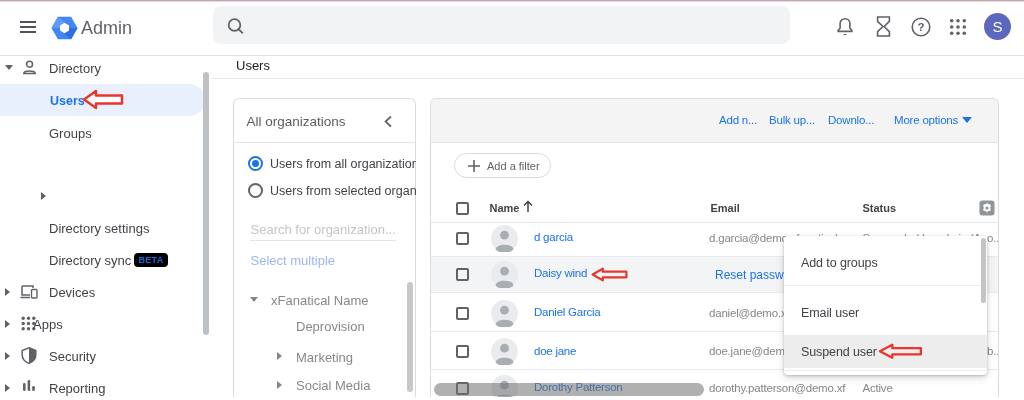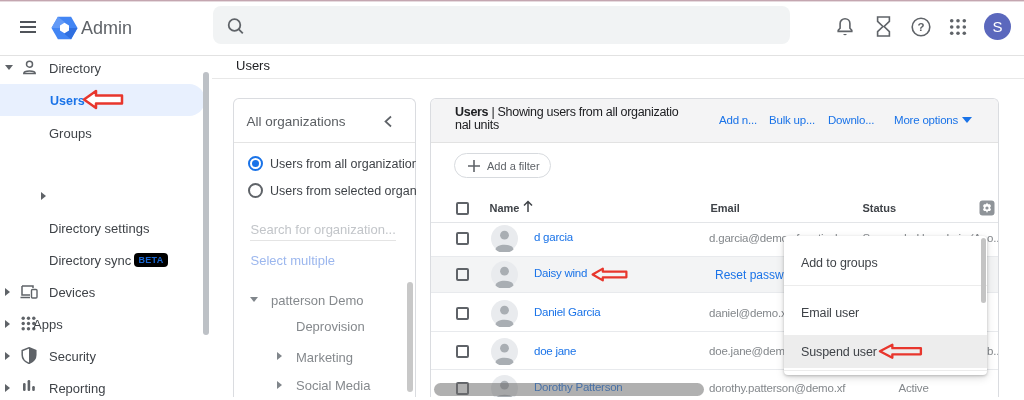--- a/index.html
+++ b/index.html
@@ -157,33 +157,32 @@
   <div class="abs nowrap" style="left:270px;top:157px;font-size:12.5px;color:#3f4348;width:146px;overflow:hidden;">Users from all organizationa</div>
 
   <div class="abs" style="left:248px;top:182.5px;width:15px;height:15px;border-radius:50%;border:2px solid #5f6368;"></div>
   <div class="abs nowrap" style="left:270px;top:183.5px;font-size:12.5px;color:#3f4348;width:146px;overflow:hidden;">Users from selected organiz</div>
 
   <div class="abs nowrap" style="left:250.5px;top:221.5px;font-size:13px;color:#c2c5c9;">Search for organization...</div>
   <div class="abs" style="left:250px;top:239.5px;width:146px;height:1px;background:#e4e4e4;"></div>
   <div class="abs nowrap" style="left:250.5px;top:252.5px;font-size:13px;color:#9cb7ee;">Select multiple</div>
 
   <div class="abs" style="left:250px;top:296.5px;width:0;height:0;border-left:4.5px solid transparent;border-right:4.5px solid transparent;border-top:5px solid #80868b;"></div>
-  <div class="abs nowrap" style="left:271px;top:292.5px;font-size:13px;color:#85898d;">patterson Demo</div>
+  <div class="abs nowrap" style="left:271px;top:292.5px;font-size:13px;color:#85898d;">xFanatical Name</div>
   <div class="abs nowrap" style="left:296px;top:318.5px;font-size:13px;color:#85898d;">Deprovision</div>
   <div class="abs" style="left:277px;top:352px;width:0;height:0;border-top:4.5px solid transparent;border-bottom:4.5px solid transparent;border-left:5px solid #80868b;"></div>
   <div class="abs nowrap" style="left:296px;top:349.5px;font-size:13px;color:#85898d;">Marketing</div>
   <div class="abs" style="left:277px;top:380.5px;width:0;height:0;border-top:4.5px solid transparent;border-bottom:4.5px solid transparent;border-left:5px solid #80868b;"></div>
   <div class="abs nowrap" style="left:296px;top:378px;font-size:13px;color:#85898d;">Social Media</div>
 
   <div class="abs" style="left:406.5px;top:282px;width:6px;height:110px;border-radius:3px;background:#c8c8c8;"></div>
 
   <div class="abs" style="left:430px;top:98px;width:569px;height:302px;border:1px solid #dadce0;border-bottom:none;border-radius:6px 6px 0 0;background:#fff;overflow:hidden;">
 
     <div class="abs" style="left:0;top:0;width:569px;height:44px;background:#f4f4f5;border-bottom:1px solid #e2e2e2;"></div>
-    <div class="abs" style="left:24px;top:6.5px;width:300px;font-size:12.5px;letter-spacing:-0.3px;line-height:13.5px;color:#202124;font-weight:500;"><span style="font-weight:700;">Users</span> | Showing users from all organizatio<br>nal units</div>
     <div class="abs nowrap lnk" style="left:288px;top:15px;">Add n...</div>
     <div class="abs nowrap lnk" style="left:338px;top:15px;">Bulk up...</div>
     <div class="abs nowrap lnk" style="left:397px;top:15px;">Downlo...</div>
     <div class="abs nowrap lnk" style="left:463px;top:15px;">More options</div>
     <div class="abs" style="left:531px;top:18px;width:0;height:0;border-left:5.5px solid transparent;border-right:5.5px solid transparent;border-top:6.5px solid #1a73e8;"></div>
 
     <div class="abs" style="left:23px;top:54px;width:97px;height:25px;border:1px solid #d7dade;border-radius:14px;"></div>
     <svg class="abs" style="left:36px;top:60px;" width="14" height="14" viewBox="0 0 14 14">
       <path d="M7 1 V13 M1 7 H13" stroke="#5f6368" stroke-width="1.6"></path>
     </svg>
@@ -243,21 +242,21 @@
     <div class="abs nm" style="left:103px;top:245.5px;">doe jane</div>
     <div class="abs em" style="left:278px;top:246px;">doe.jane@demo.xfanatical.com</div>
     <div class="abs em" style="left:556px;top:246px;">b...</div>
 
     <div class="abs cb" style="left:25px;top:282.5px;"></div>
     <svg class="abs ava" style="left:60px;top:275.5px;">
         <use href="#avatar"></use>
       </svg>
     <div class="abs nm" style="left:103px;top:282px;">Dorothy Patterson</div>
     <div class="abs em" style="left:278px;top:282.5px;">dorothy.patterson@demo.xf</div>
-    <div class="abs em" style="left:431.5px;top:282.5px;margin-left:36px;">Active</div>
+    <div class="abs em" style="left:431.5px;top:282.5px;">Active</div>
 
     <div class="abs" style="left:353px;top:136.5px;width:203px;height:139.5px;background:#fff;border-radius:4px;box-shadow:0 1px 3px rgba(0,0,0,.22),0 3px 8px rgba(0,0,0,.13);z-index:20;"></div>
     <div class="abs" style="left:370px;top:156.5px;font-size:12.5px;letter-spacing:-0.1px;color:#3f4348;z-index:21;">Add to groups</div>
     <div class="abs" style="left:353px;top:186px;width:203px;height:1px;background:#ececec;z-index:21;"></div>
     <div class="abs" style="left:370px;top:206.5px;font-size:12.5px;letter-spacing:-0.1px;color:#3f4348;z-index:21;">Email user</div>
     <div class="abs" style="left:353px;top:236px;width:203px;height:33px;background:#ededed;z-index:21;"></div>
     <div class="abs" style="left:370px;top:245.5px;font-size:12.5px;letter-spacing:-0.1px;color:#3f4348;z-index:22;">Suspend user</div>
     <svg class="abs" style="left:447px;top:244px;width:45px;height:16.5px;z-index:22;" viewBox="0 0 46 17">
       <path d="M1.8 8.5 L14.6 1.8 V5.3 H44 V11.7 H14.6 V15.2 Z" fill="#ededed" stroke="#e8362d" stroke-width="2.4" stroke-linejoin="round"></path>
     </svg>

